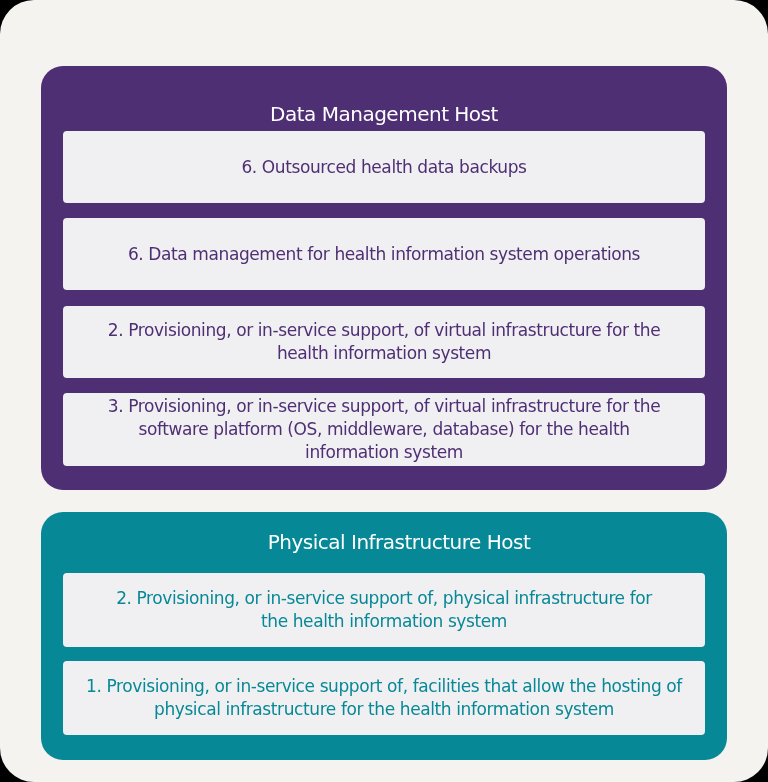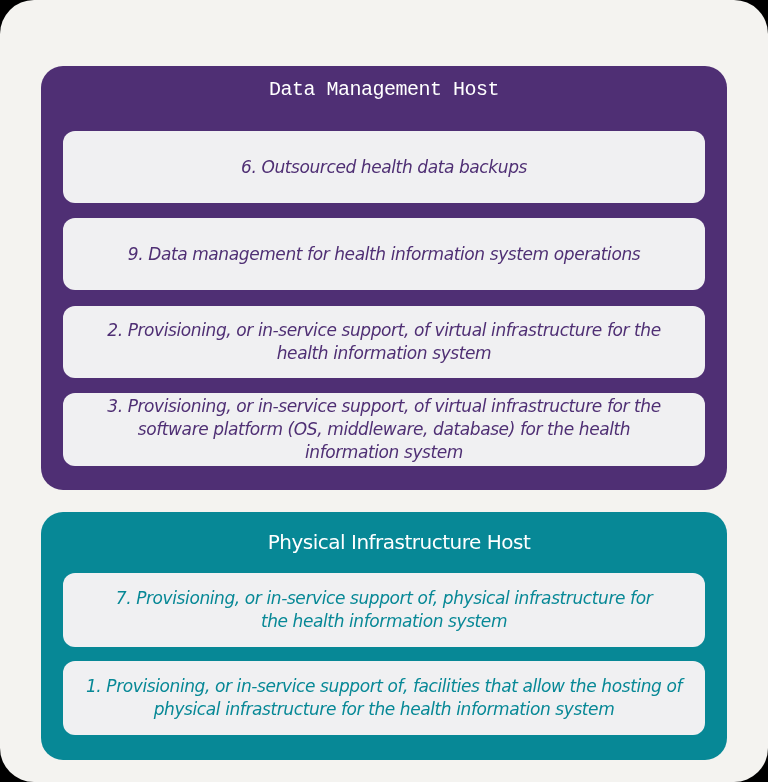--- a/index.html
+++ b/index.html
@@ -1,37 +1,37 @@
 <!DOCTYPE html>
 <html><head>
 <meta charset="utf-8">
 <style>
   html,body{margin:0;padding:0;background:#000;}
   body{width:768px;height:782px;overflow:hidden;}
   .outer{position:absolute;left:0;top:0;width:768px;height:782px;background:#f4f3f0;border-radius:34px;}
   .title{position:absolute;left:0;width:768px;top:18px;text-align:center;font-family:"DejaVu Sans",sans-serif;font-size:20px;color:#4f2f74;letter-spacing:-0.5px;}
   .group{position:absolute;left:41px;width:686px;border-radius:22px;}
   .group-title{position:absolute;left:0;width:100%;text-align:center;font-family:"DejaVu Sans",sans-serif;font-size:20px;color:#fff;letter-spacing:-0.5px;}
-  .box{position:absolute;left:22px;width:642px;background:#f0f0f2;border-radius:12px;display:flex;align-items:center;justify-content:center;text-align:center;font-family:"DejaVu Sans",sans-serif;font-size:17px;line-height:23px;letter-spacing:-0.4px;box-sizing:border-box;padding:0 40px;font-style:italic;}
+  .box{position:absolute;left:22px;width:642px;background:#f0f0f2;border-radius:4px;display:flex;align-items:center;justify-content:center;text-align:center;font-family:"DejaVu Sans",sans-serif;font-size:17px;line-height:23px;letter-spacing:-0.4px;box-sizing:border-box;padding:0 40px;}
   .purple{background:#4f2f74;}
   .purple .box{color:#4f2f74;}
   .teal{background:#078896;}
   .teal .box{color:#078896;}
 </style>
 </head>
 <body>
 
 <div class="outer">
 
   <div class="group purple" style="top:66px;height:424px;">
-    <div class="group-title" style="top:12px;font-family:Liberation Mono, monospace;">Data Management Host</div>
+    <div class="group-title" style="top:36px;">Data Management Host</div>
     <div class="box" style="top:65px;height:72px;">6. Outsourced health data backups</div>
-    <div class="box" style="top:152px;height:72px;">9. Data management for health information system operations</div>
+    <div class="box" style="top:152px;height:72px;">6. Data management for health information system operations</div>
     <div class="box" style="top:240px;height:72px;">2. Provisioning, or in-service support, of virtual infrastructure for the health information system</div>
     <div class="box" style="top:327px;height:73px;padding:17px 28px;">3. Provisioning, or in-service support, of virtual infrastructure for the software platform (OS, middleware, database) for the health information system</div>
   </div>
 
   <div class="group teal" style="top:512px;height:248px;">
     <div class="group-title" style="top:18px;margin-left:15px;">Physical Infrastructure Host</div>
-    <div class="box" style="top:61px;height:74px;padding:0 50px;">7. Provisioning, or in-service support of, physical infrastructure for the health information system</div>
+    <div class="box" style="top:61px;height:74px;padding:0 50px;">2. Provisioning, or in-service support of, physical infrastructure for the health information system</div>
     <div class="box" style="top:149px;height:74px;padding:16px 20px;">1. Provisioning, or in-service support of, facilities that allow the hosting of physical infrastructure for the health information system</div>
   </div>
 </div>
 
 </body></html>

